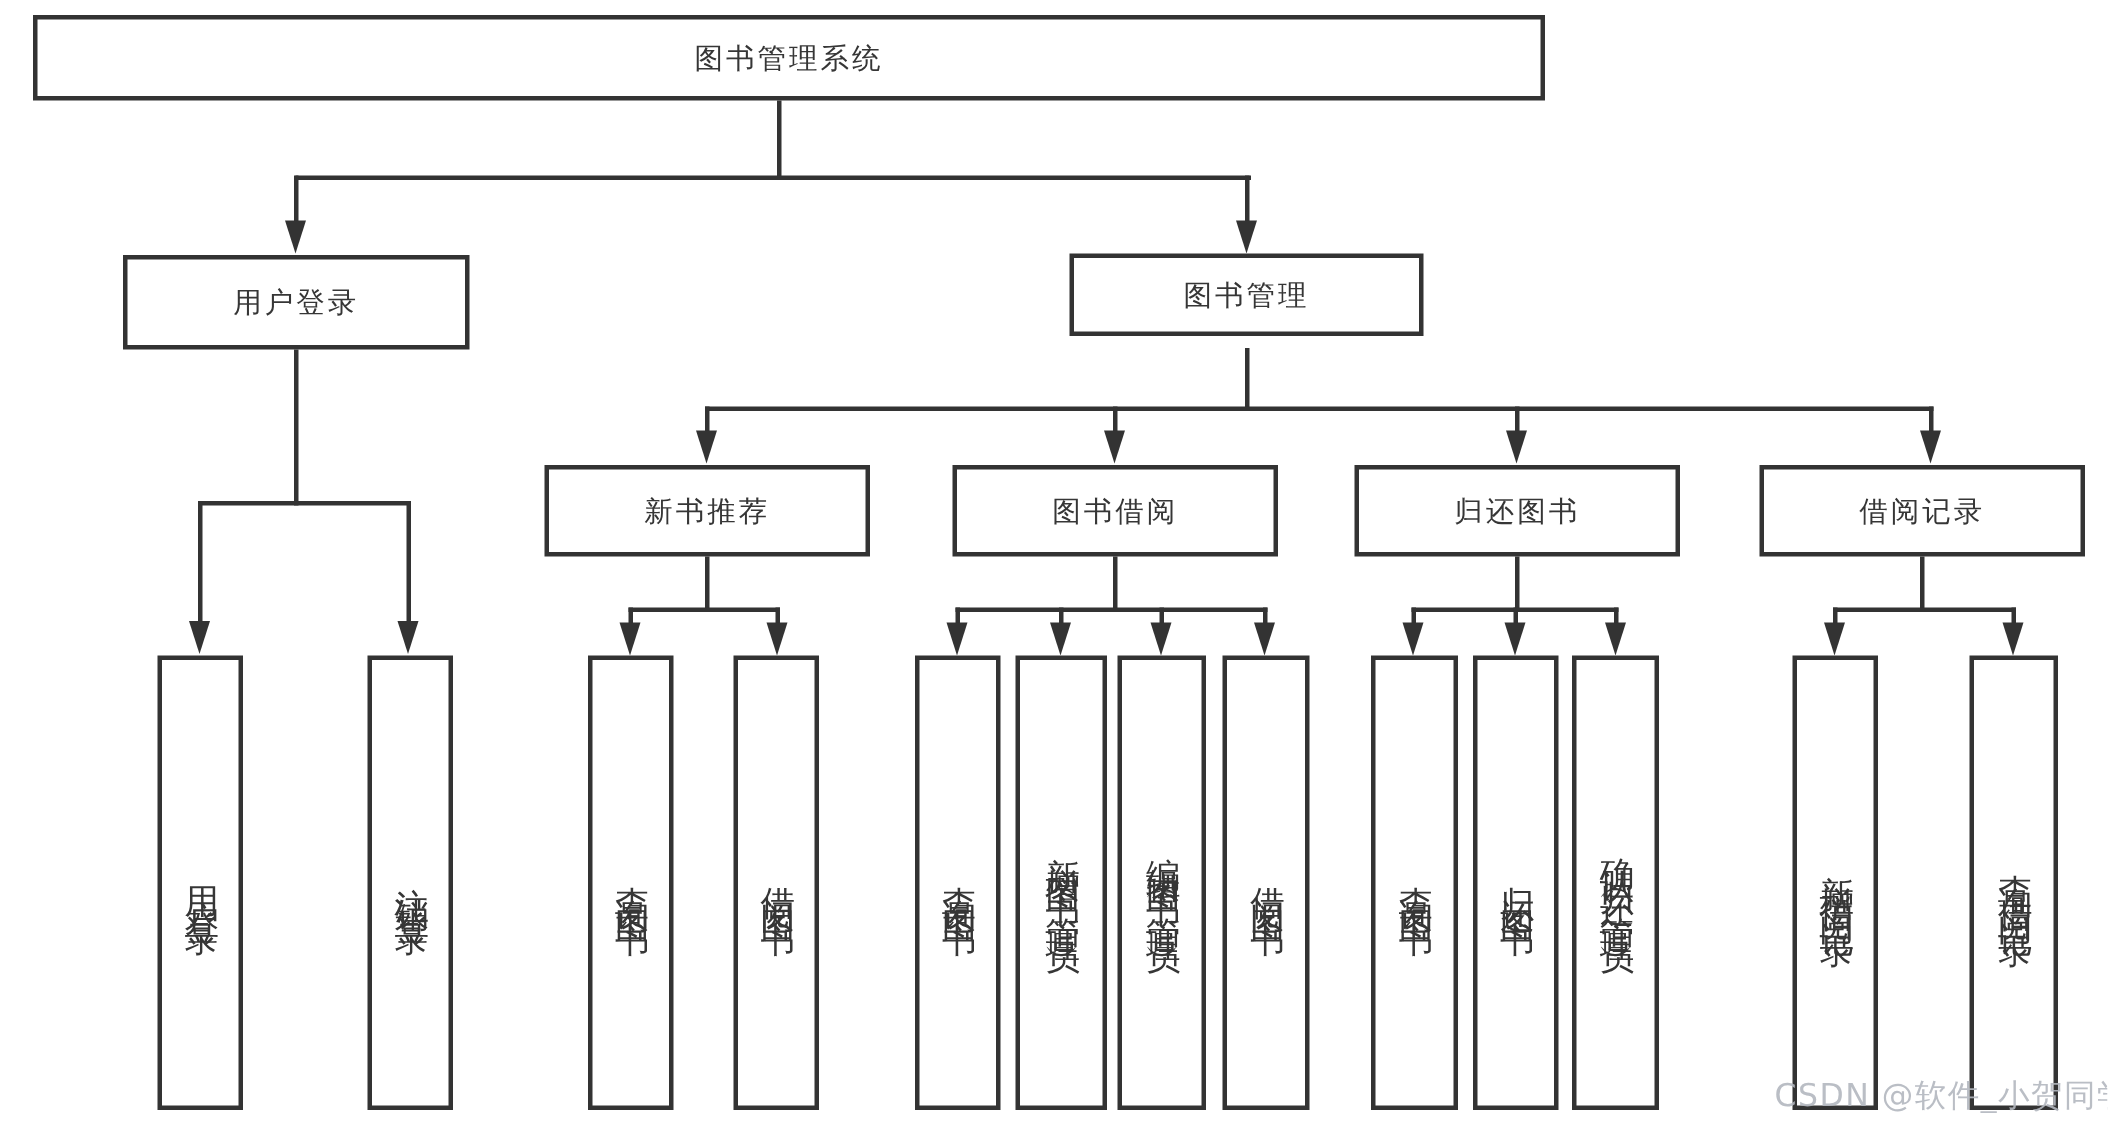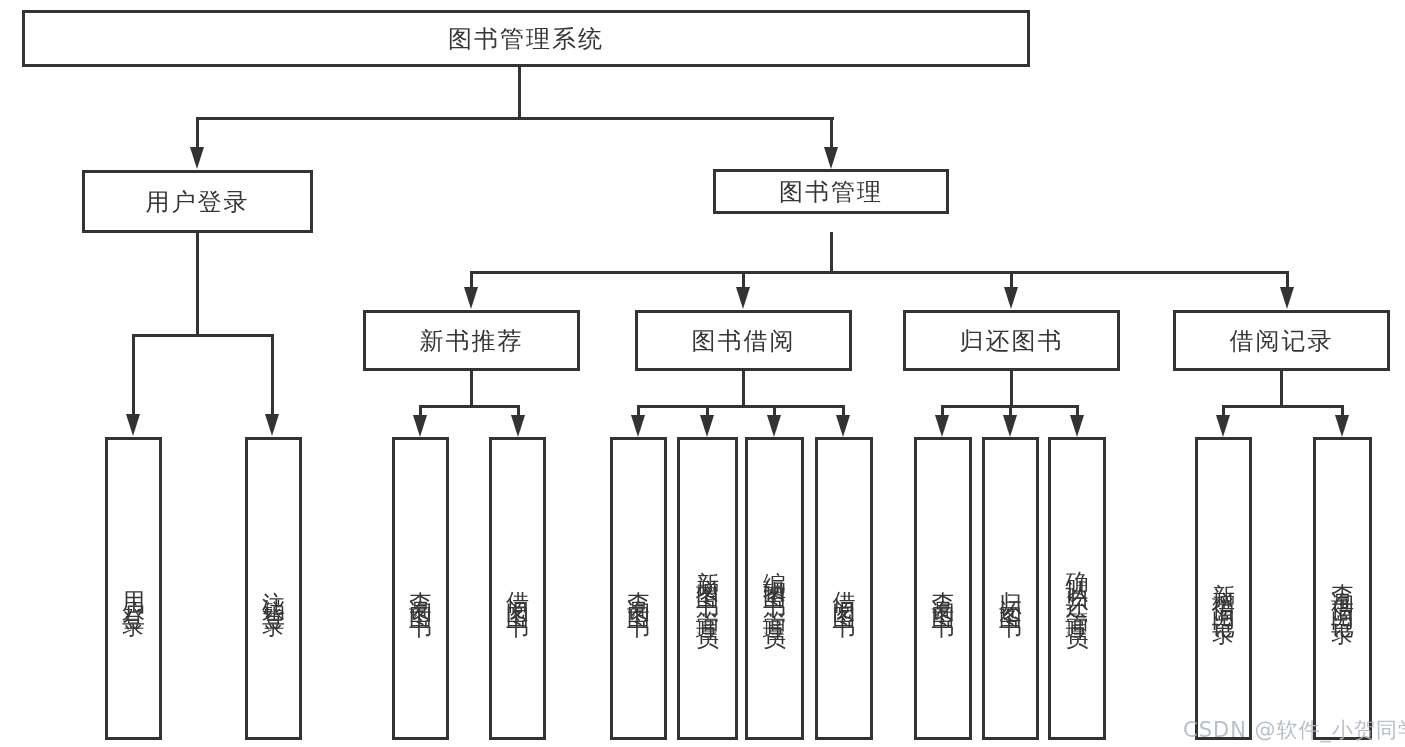--- a/index.html
+++ b/index.html
@@ -20,21 +20,21 @@
   .box{
     position:absolute;
     border:3px solid var(--line);
     background:var(--bg);
     box-sizing:border-box;
     display:flex;
     align-items:center;
     justify-content:center;
   }
   .hlabel{
-    font-size:24px;
+    font-size:19px;
     color:var(--text);
     letter-spacing:2px;
     white-space:nowrap;
   }
   .leaf-label{
     writing-mode:vertical-rl;
     text-orientation:mixed;
     font-size:23px;
     color:var(--text);
     letter-spacing:8px;
@@ -78,21 +78,21 @@
   <div class="line" style="left:518px;top:67px;width:3px;height:53px;"></div>
   <div class="line" style="left:197px;top:117px;width:637px;height:3px;"></div>
   <div class="line" style="left:196px;top:117px;width:3px;height:33px;"></div>
   <div class="arrow" style="left:190px;top:147px;"></div>
   <div class="line" style="left:830px;top:117px;width:3px;height:33px;"></div>
   <div class="arrow" style="left:824px;top:147px;"></div>
 
   <div class="box" style="left:82px;top:170px;width:231px;height:63px;">
     <span class="hlabel">用户登录</span>
   </div>
-  <div class="box" style="left:713px;top:169px;width:236px;height:45px;">
+  <div class="box" style="left:713px;top:169px;width:236px;height:55px;">
     <span class="hlabel">图书管理</span>
   </div>
 
   <div class="line" style="left:196px;top:233px;width:3px;height:104px;"></div>
   <div class="line" style="left:132px;top:334px;width:142px;height:3px;"></div>
   <div class="line" style="left:132px;top:334px;width:3px;height:81px;"></div>
   <div class="arrow" style="left:126px;top:414px;"></div>
   <div class="line" style="left:271px;top:334px;width:3px;height:81px;"></div>
   <div class="arrow" style="left:265px;top:414px;"></div>
 

